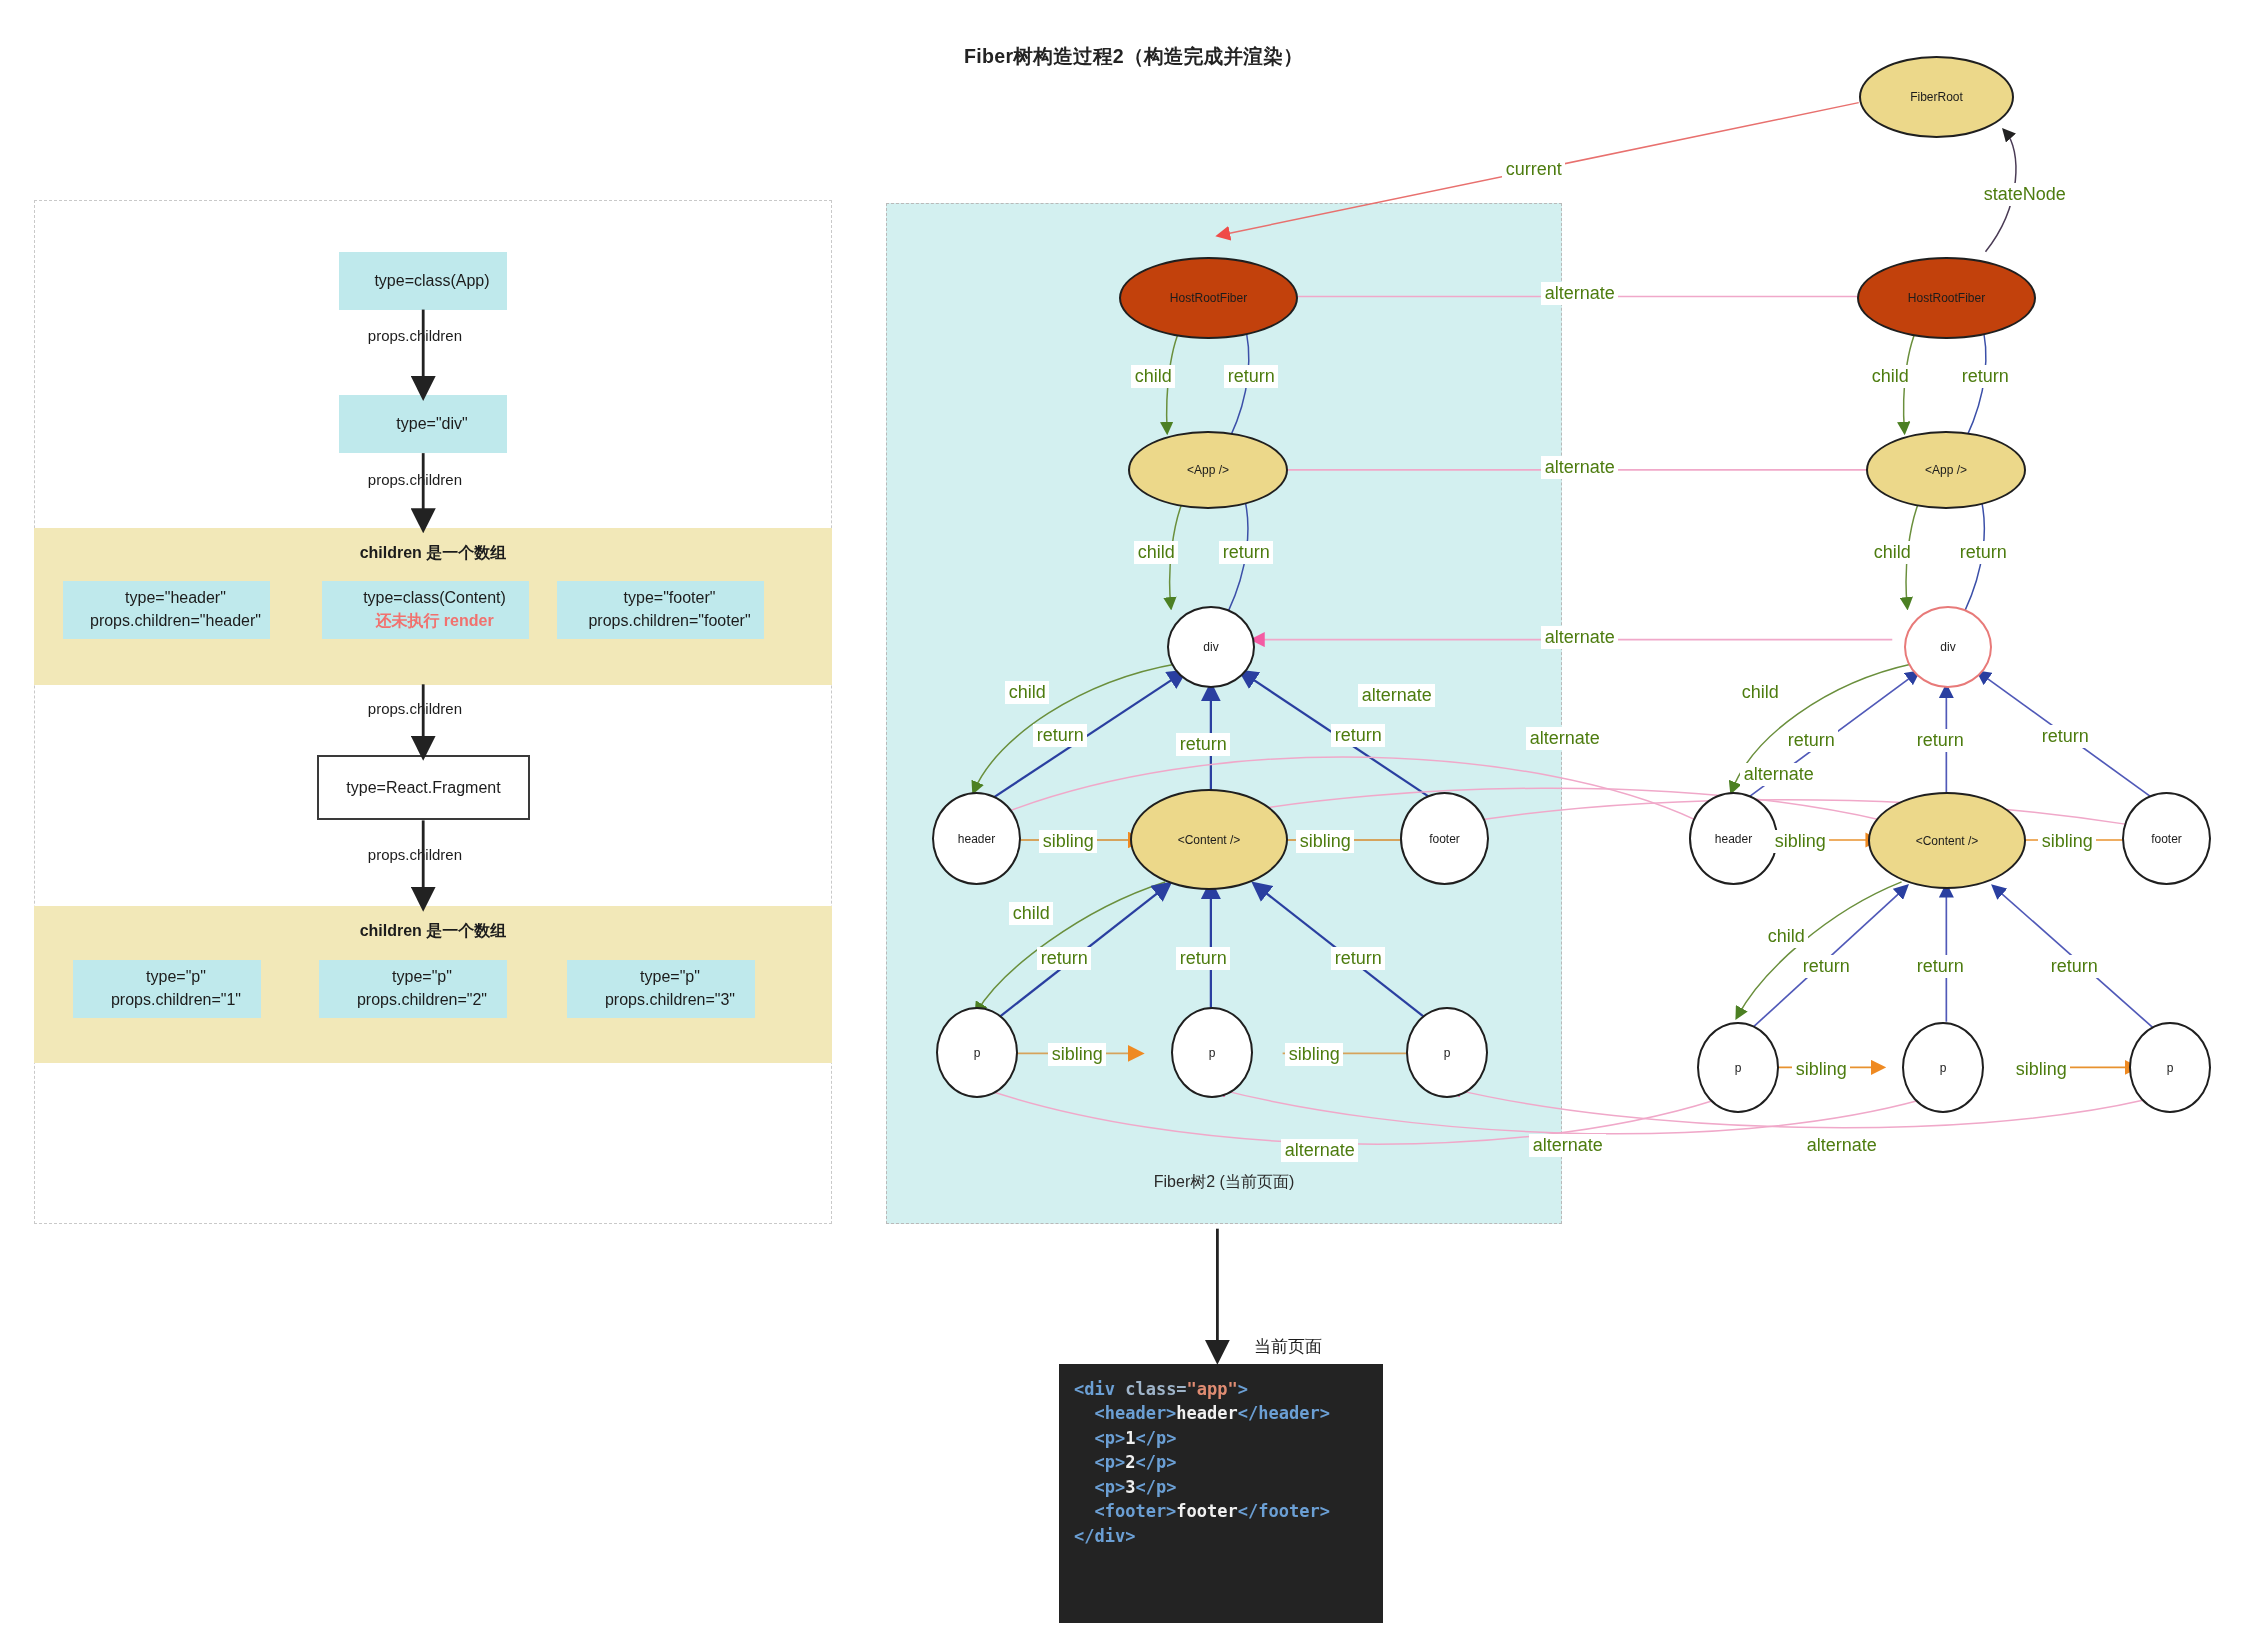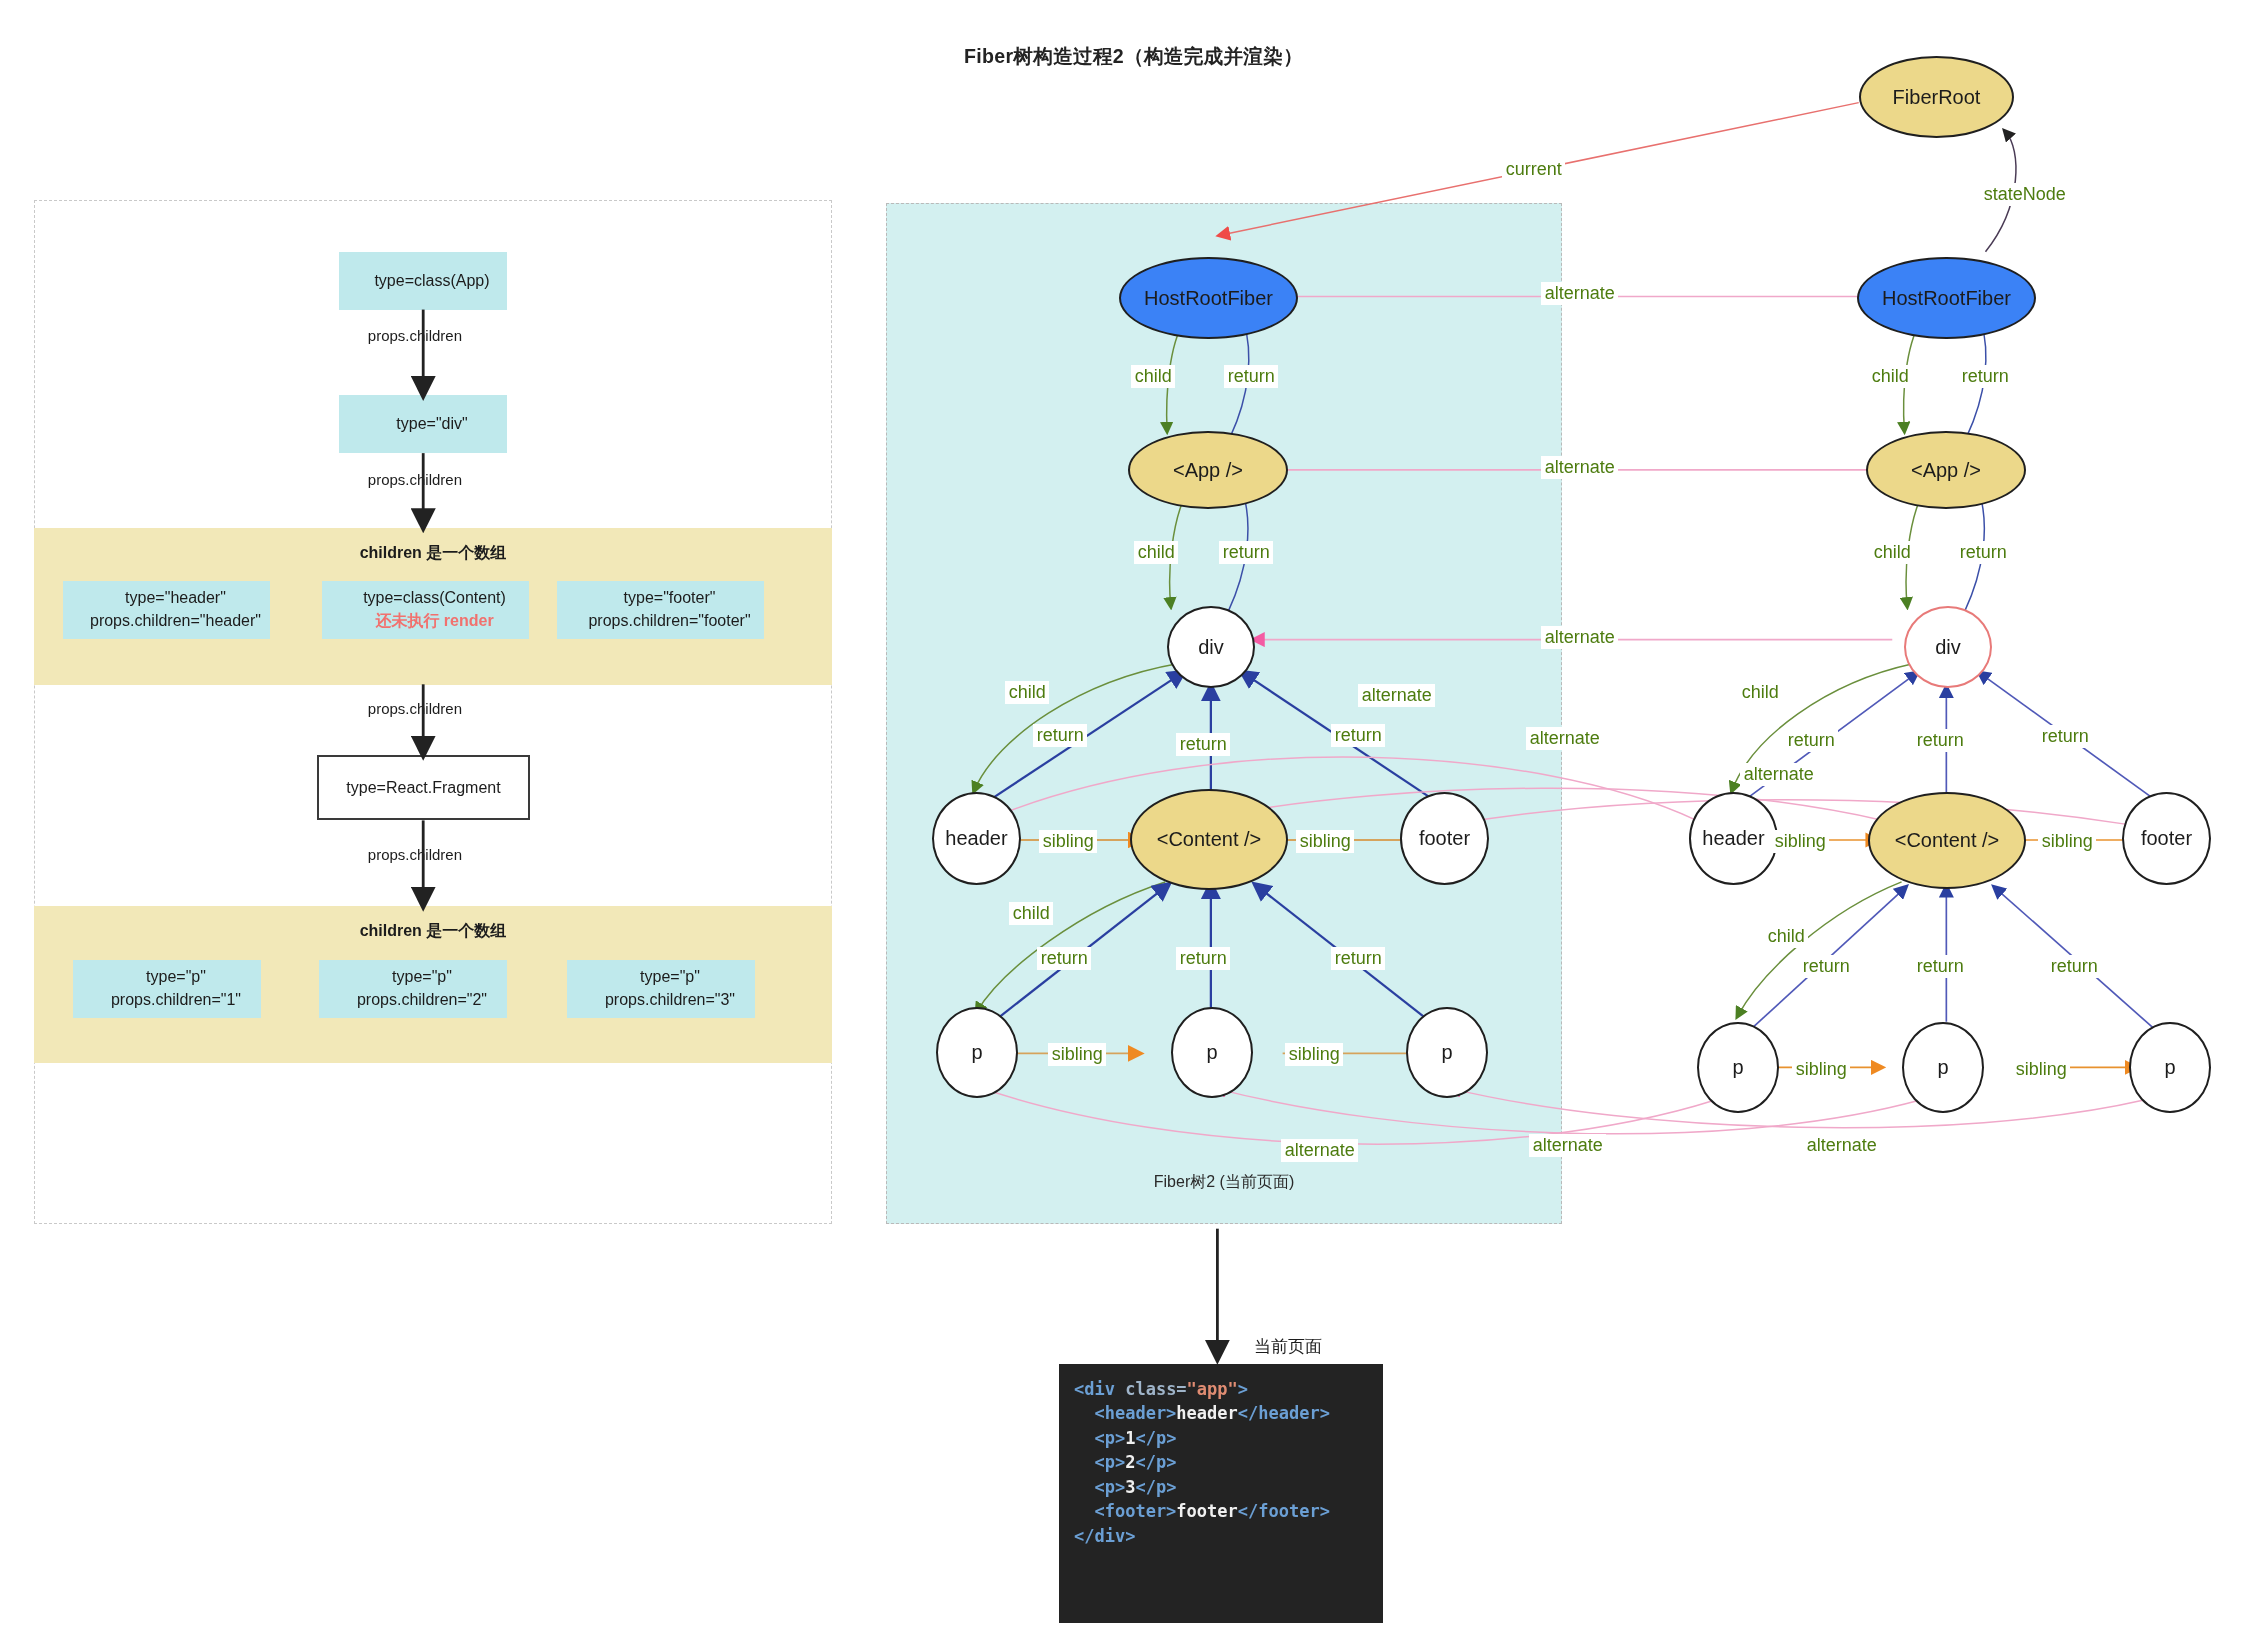--- a/index.html
+++ b/index.html
@@ -48,24 +48,24 @@
   .tree-cyan{left:886px;top:203px;width:676px;height:1021px;background:#d3f0f0;}
   .tree-pink{left:1620px;top:203px;width:625px;height:1021px;background:#fadcea;}
   .tree-caption{
     position:absolute;left:0;right:0;bottom:30px;text-align:center;
     font-size:16px;color:#2b2b2b;
   }
 
   
   .node{
     position:absolute;display:flex;align-items:center;justify-content:center;
-    box-sizing:border-box;font-size:20px;color:#1c1c1c;text-align:center;
+    box-sizing:border-box;font-size:12px;color:#1c1c1c;text-align:center;
     border-radius:50%;border:2.3px solid #1f1f1f;background:#fff;z-index:4;
   }
-  .node.green{background:#3b82f6;justify-content:center;}
+  .node.green{background:#c2410c;justify-content:center;}
   .node.yellow{background:#ecd88a;}
   .node.reddish{border-color:#e87a79;background:#fff;}
 
   
   svg.wires{position:absolute;left:0;top:0;width:2267px;height:1638px;
     pointer-events:none;z-index:2;overflow:visible;}
   svg.wires.top{z-index:6;}
   .lbl{
     position:absolute;font-size:18px;color:#4d7c0f;background:#fff;
     padding:0.9px 3.7px;white-space:nowrap;z-index:7;

